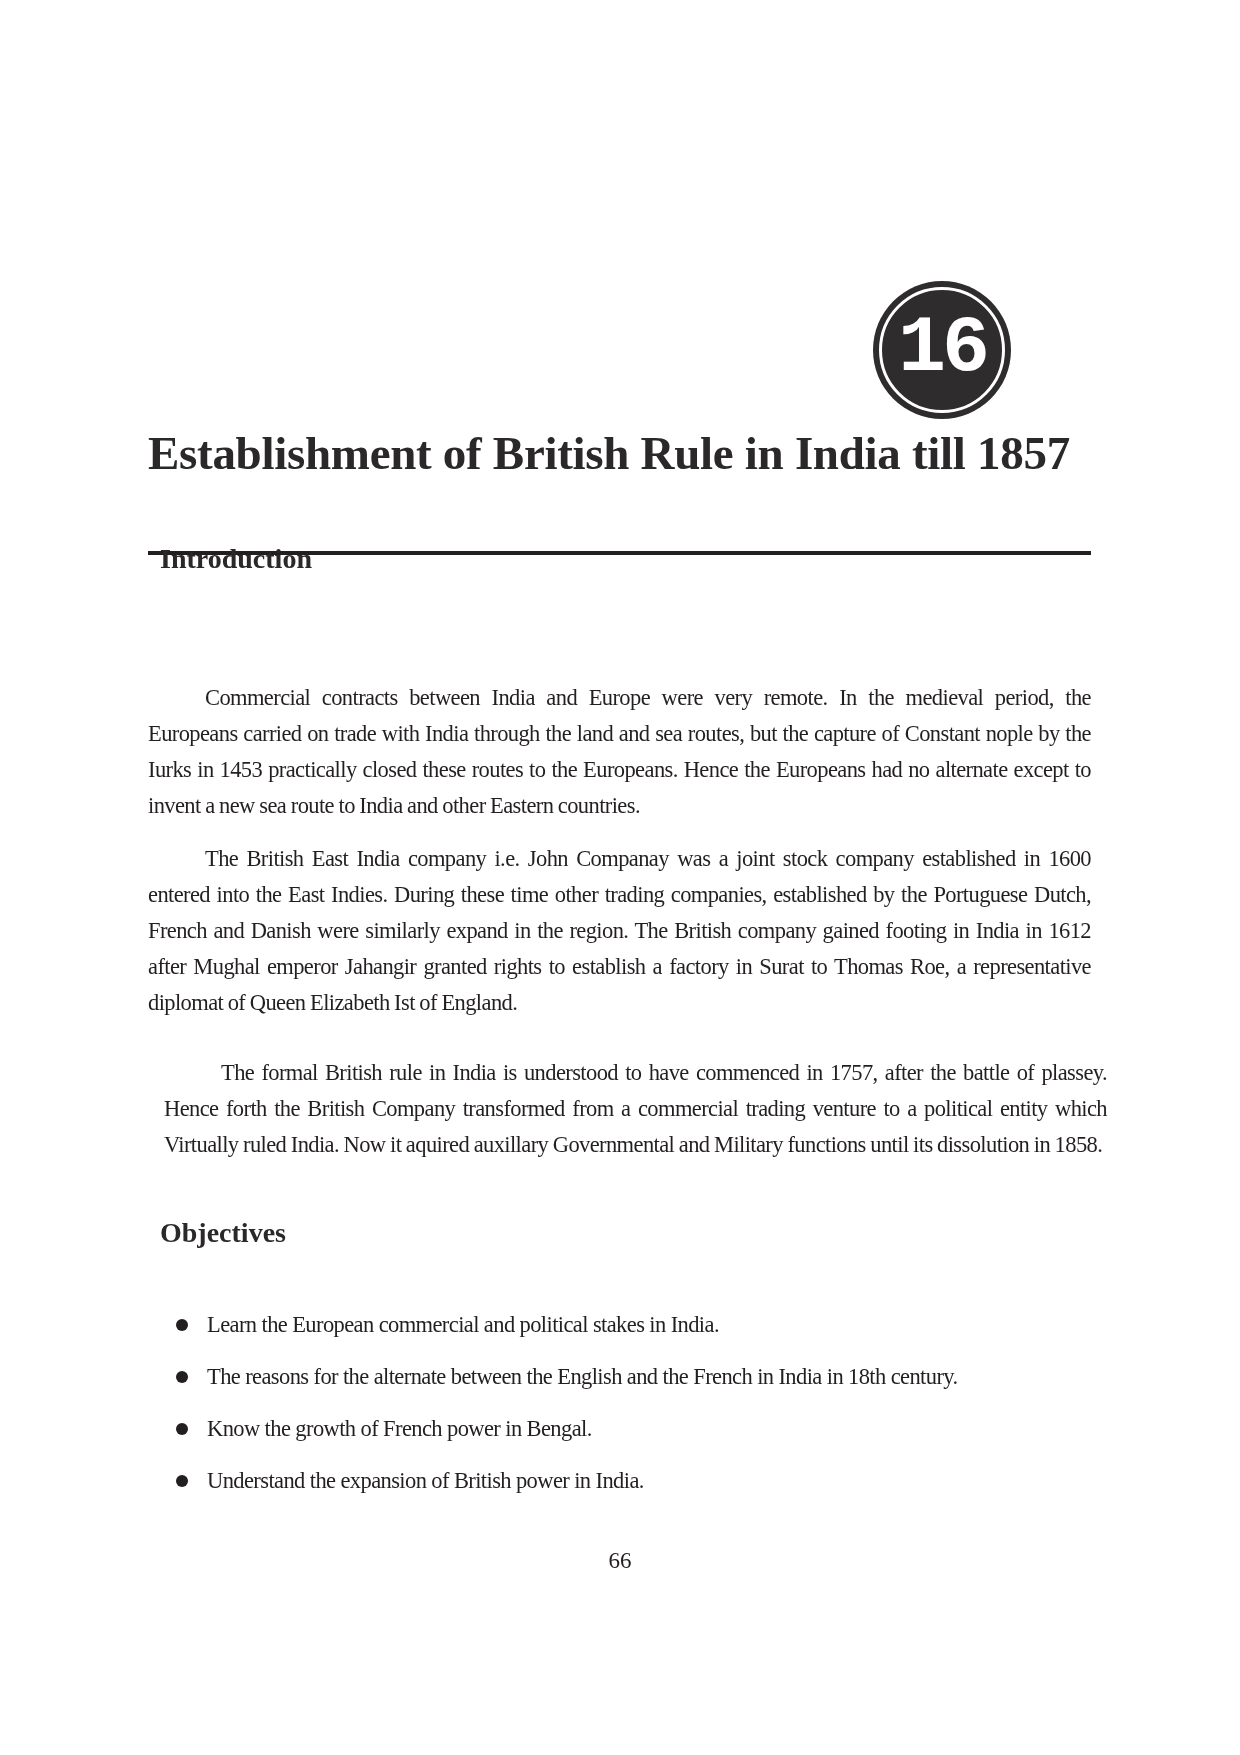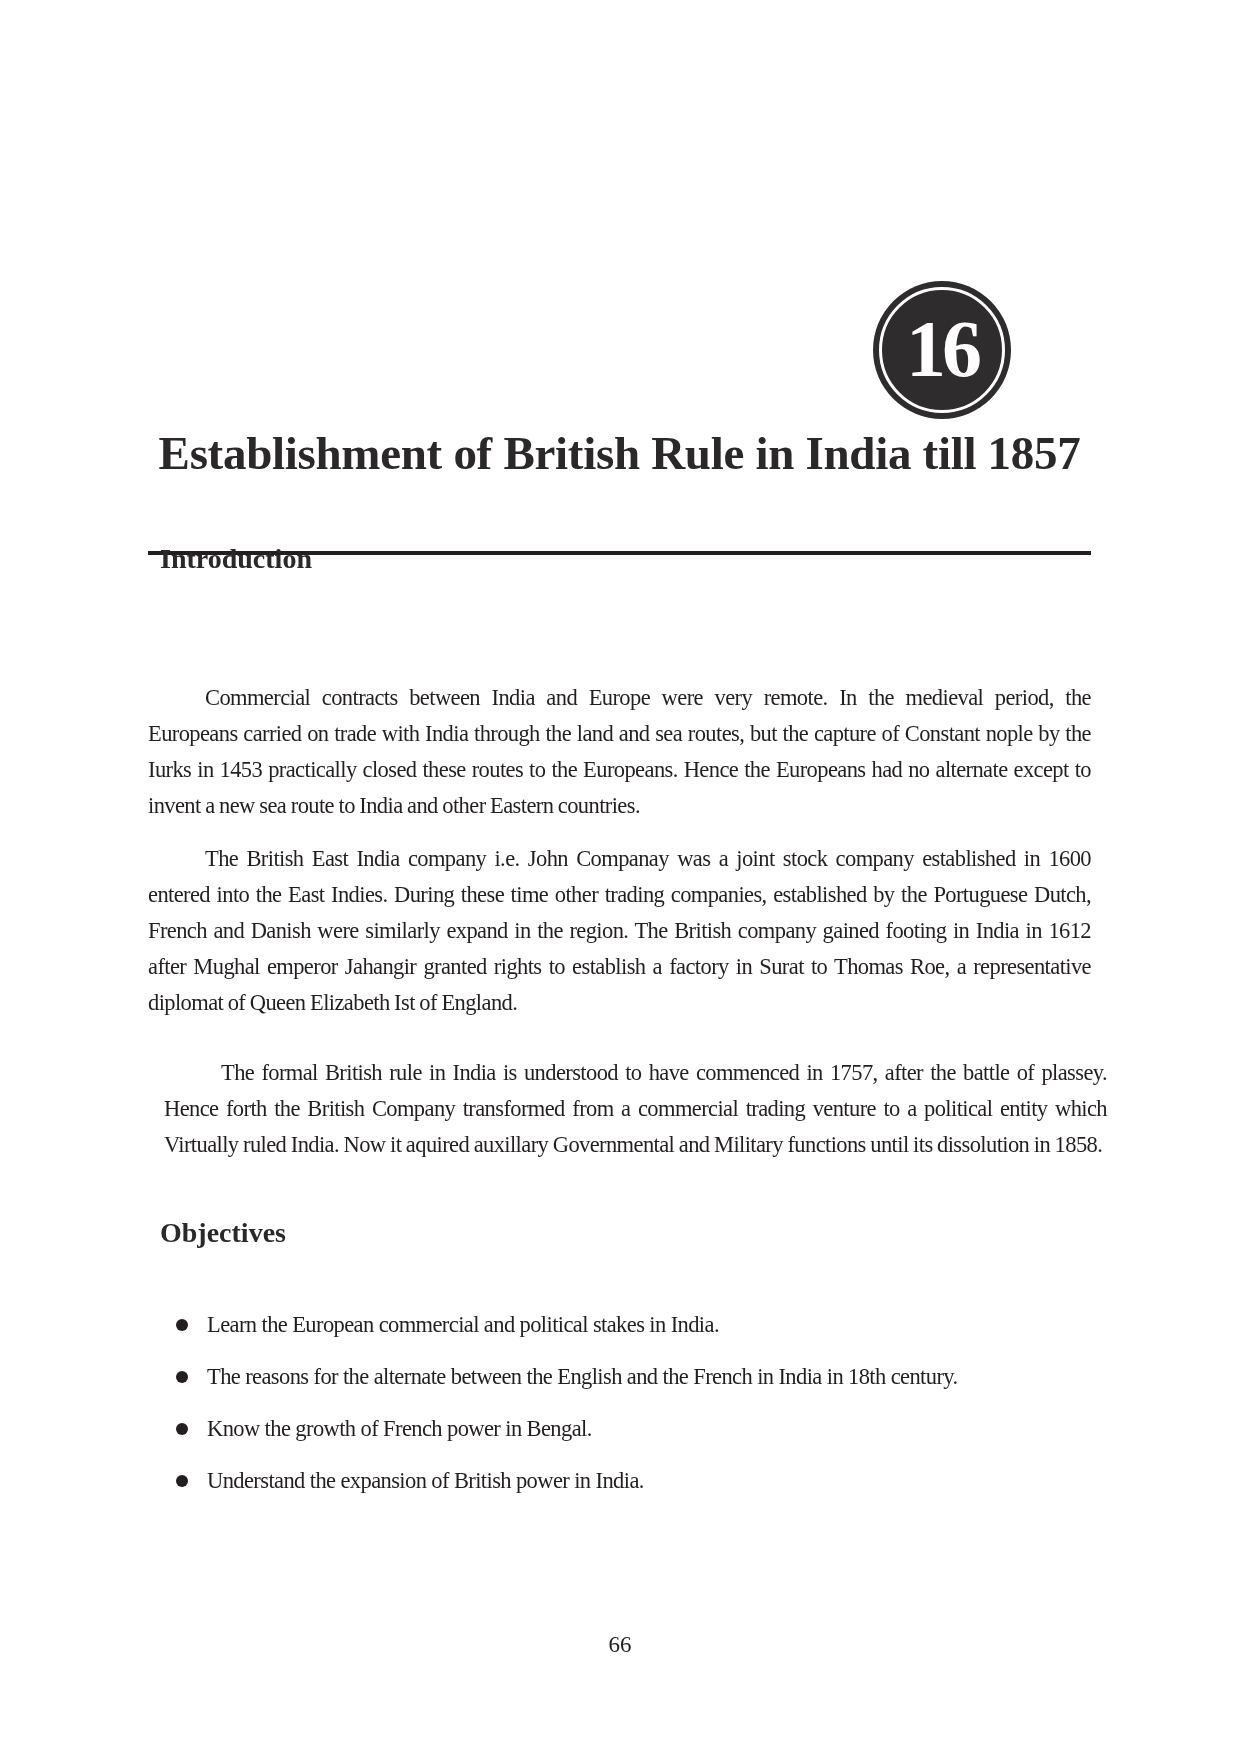--- a/index.html
+++ b/index.html
@@ -1,27 +1,27 @@
 <!DOCTYPE html>
 <html><head>
   <meta charset="utf-8">
   <style>
     html, body { margin:0; padding:0; background:#ffffff; }
     body { width:1240px; height:1755px; position:relative; overflow:hidden; color:#231f20; font-family:"Liberation Serif", serif; }
     .badge { position:absolute; left:873px; top:281px; width:138px; height:138px; border-radius:50%; background:#2e2c2d; box-sizing:border-box; }
     .badge-inner { position:absolute; left:6px; top:6px; right:6px; bottom:6px; border-radius:50%; border:3px solid #fff; box-sizing:border-box; display:flex; align-items:center; justify-content:center; }
-    .badge-num { color:#fff; font-family:Liberation Serif, serif; font-weight:bold; font-size:80px; letter-spacing:-4px; line-height:1; margin-top:-2px; }
-    .title { position:absolute; left:148px; width:943px; top:424px; text-align:center; font-weight:bold; font-size:47px; line-height:58px; color:#2b2829; letter-spacing:-0.3px; }
+    .badge-num { color:#fff; font-family:Liberation Mono, monospace; font-weight:bold; font-size:80px; letter-spacing:-4px; line-height:1; margin-top:-2px; }
+    .title { position:absolute; left:148px; width:943px; top:424px; font-weight:bold; font-size:47px; line-height:58px; color:#2b2829; letter-spacing:-0.3px; }
     .rule { position:absolute; left:148px; width:943px; top:551px; height:4px; background:#231f20; }
     .h2 { position:absolute; left:160px; font-weight:bold; font-size:28px; color:#2b2829;text-align:center; }
     .para { position:absolute; left:148px; width:943px; font-size:22.5px; line-height:36px; text-align:justify; text-indent:57px; letter-spacing:-0.6px; word-spacing:-0.5px; }
     .obj-list { position:absolute; left:172px; top:1295px; margin:4px; padding:0; list-style:none; }
     .obj-item { display:flex; align-items:center; height:52px; font-size:22.5px; letter-spacing:-0.6px; }
     .bullet { width:12px; height:12px; border-radius:50%; background:#231f20; margin-right:19px; flex:none; }
-    .page-num { position:absolute; top:1632px; left:0; width:1240px; text-align:center; font-size:23px; }
+    .page-num { position:absolute; top:1548px; left:0; width:1240px; text-align:center; font-size:23px; }
   </style>
 </head>
 <body>
 
 <div class="badge">
   <div class="badge-inner">
     <span class="badge-num">16</span>
   </div>
 </div>
 

